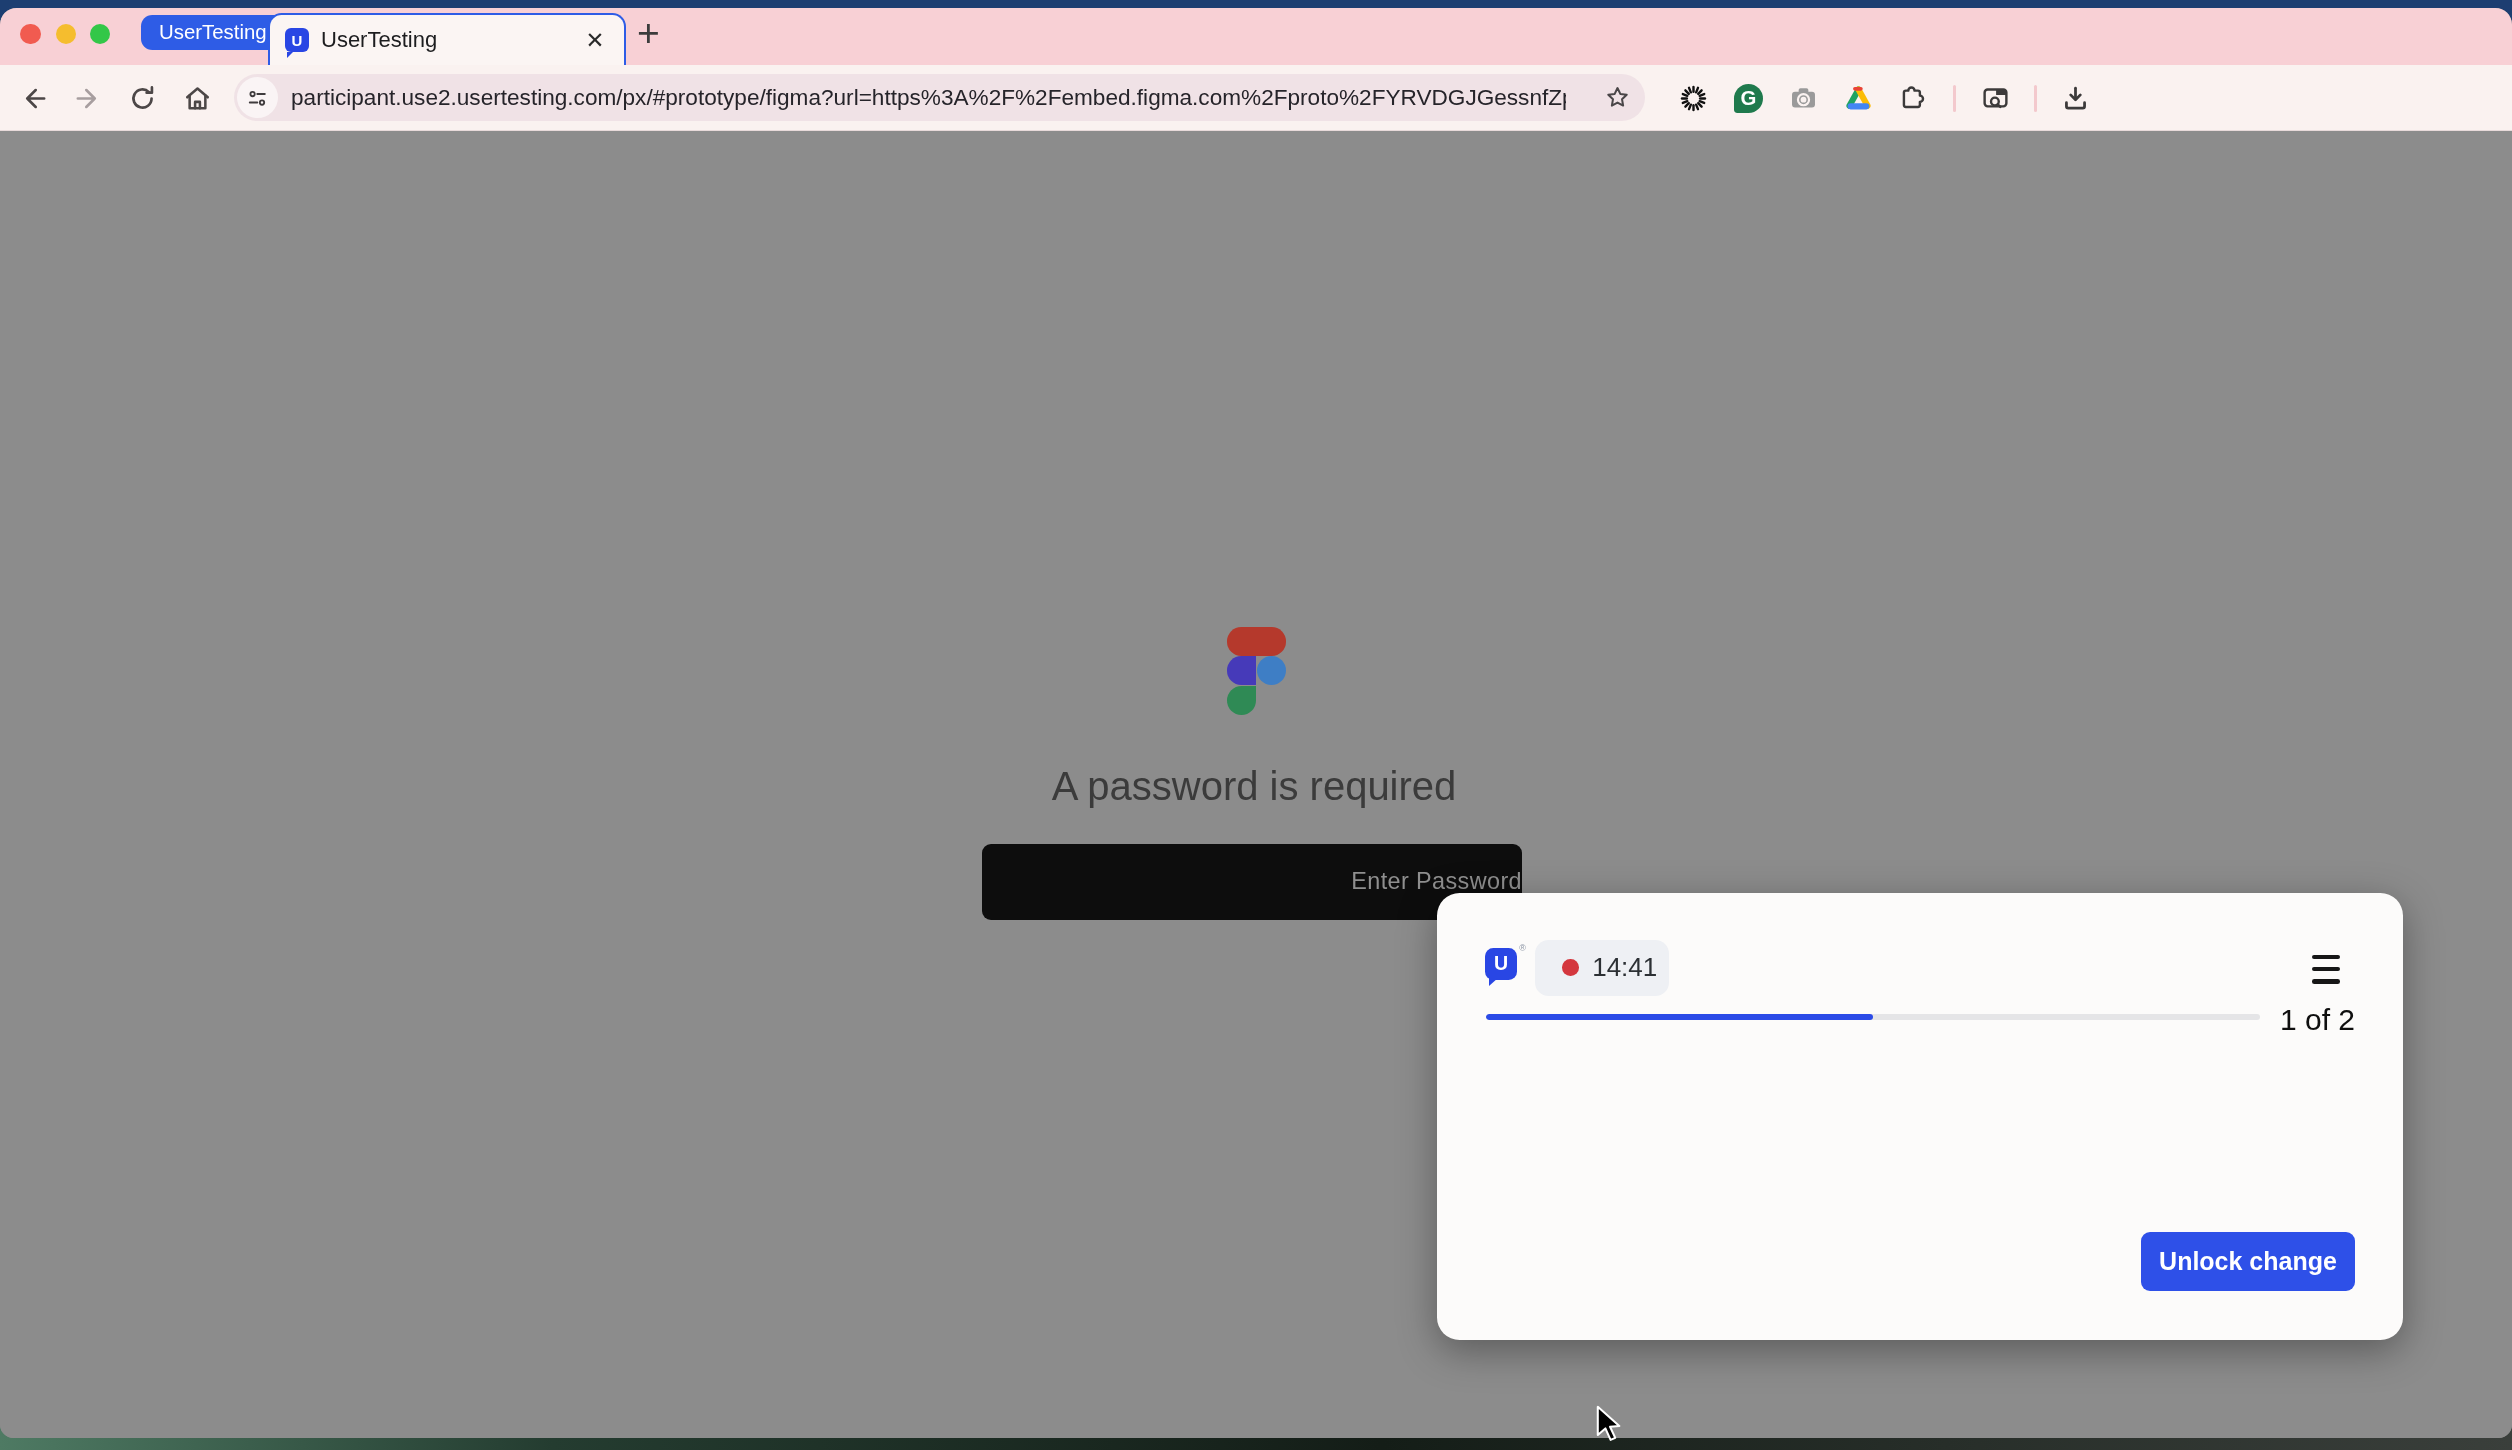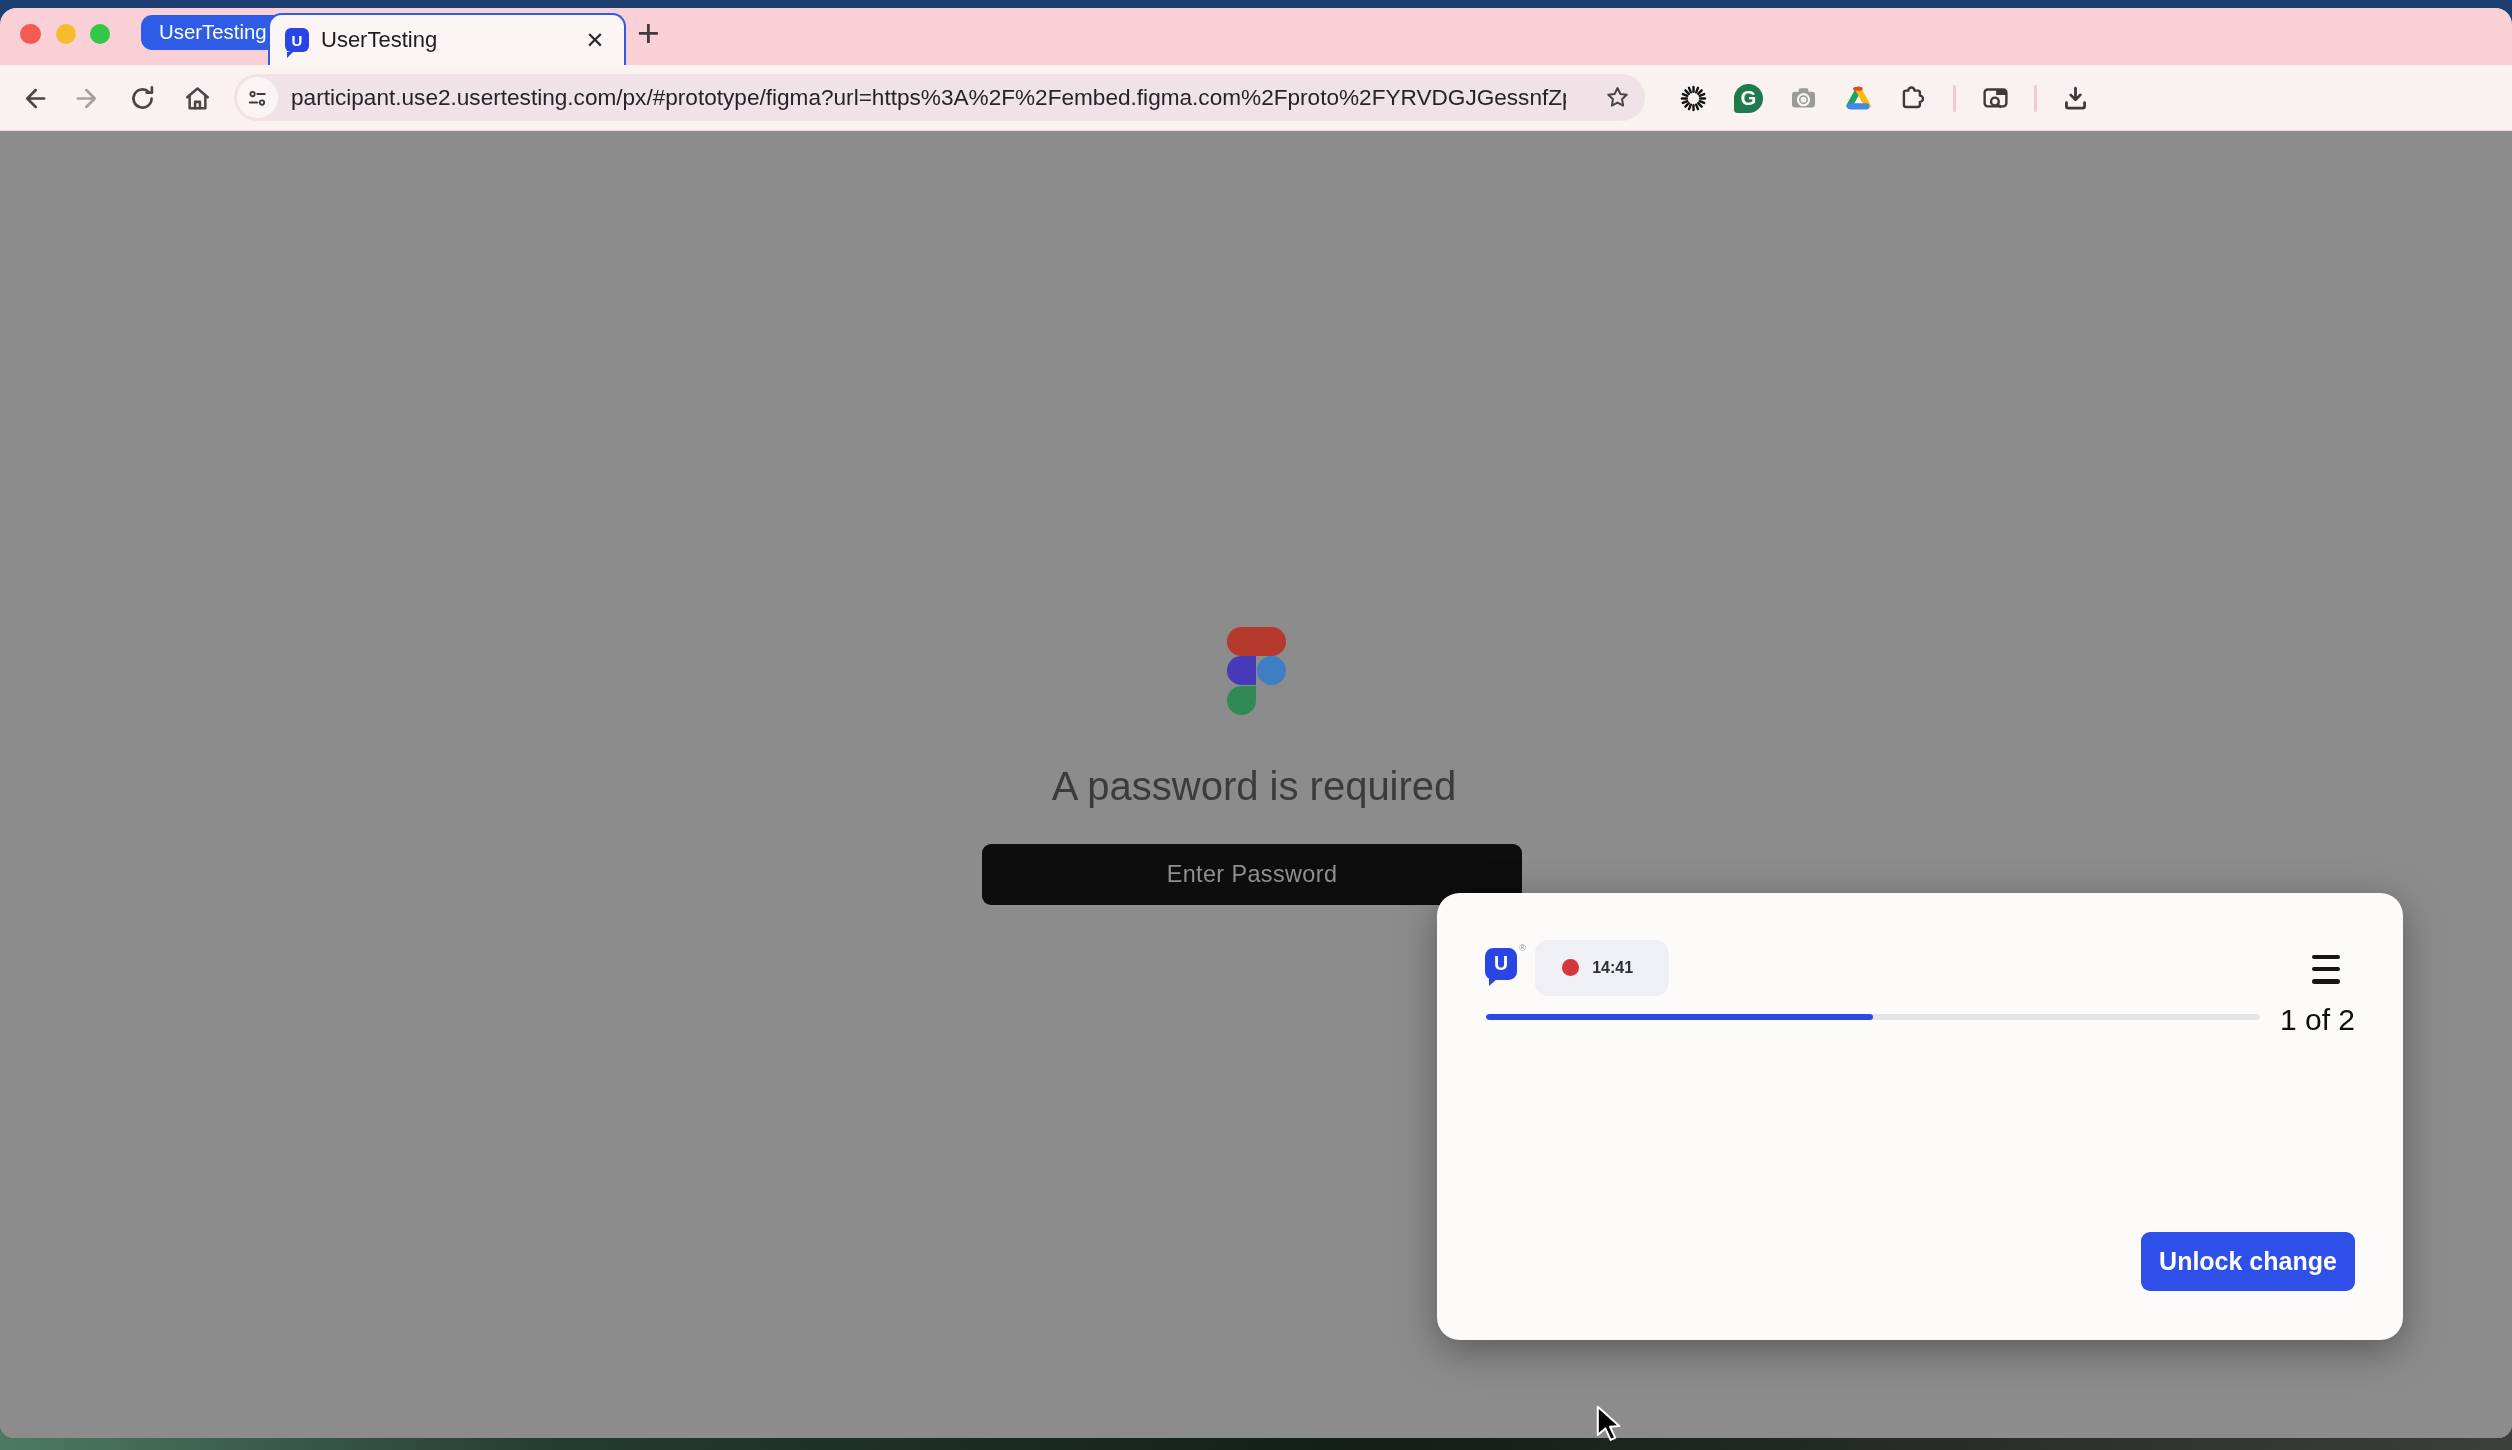--- a/index.html
+++ b/index.html
@@ -68,33 +68,33 @@
 
   .figma-logo { position:absolute; left:1227px; top:495px; width:59px; height:87px; }
   .fl { position:absolute; width:29px; height:29px; }
   .fl-red { left:0; top:0; width:59px; border-radius:14.3px; background:#b5392c; }
   .fl-purple { left:0; top:29px; border-radius:14.3px 0 0 14.3px; background:#463ab9; }
   .fl-blue { left:30px; top:29px; border-radius:50%; background:#3e7ec5; }
   .fl-green { left:0; top:59px; border-radius:50% 0 50% 50%; background:#2f8a55; }
 
   .page-heading { position:absolute; left:877px; top:632px; width:754px;
     text-align:center; font-size:40px; color:#3b3b3b; }
-  .password-field { position:absolute; left:982px; top:712px; width:540px; height:61px;
+  .password-field { position:absolute; left:982px; top:712px; width:540px; height:76px;
     background:#0d0d0d; border-radius:9px; color:#8f8f8f; font-size:23.4px;
-    display:flex; align-items:center; justify-content:center; letter-spacing:0.4px; }
+    display:flex; align-items:center; justify-content:flex-end; letter-spacing:0.4px; }
 
   
   .widget { position:absolute; left:1437px; top:761px; width:966px; height:447px;
     background:#fcfbfa; border-radius:22.6px; box-shadow:0 10.6px 38px rgba(0,0,0,0.35); }
   .w-logo { position:absolute; left:48px; top:55px; width:32px; height:32px; border-radius:8.3px; }
   .w-logo .u { font-size:19.6px; }
   .timer-pill { position:absolute; left:98px; top:47px; width:134px; height:56px;
     background:#eef0f4; border-radius:13.6px; display:flex; align-items:center; }
   .rec-dot { width:16.6px; height:16.6px; border-radius:50%; background:#d4373e; margin-left:27px; }
-  .timer-text { font-size:16px; color:#2c3034; font-weight:700; margin-left:13.6px; }
+  .timer-text { font-size:26px; color:#2c3034; font-weight:400; margin-left:13.6px; }
   .hamburger { position:absolute; left:875px; top:62px; width:28px; height:29px;
     display:flex; flex-direction:column; justify-content:space-between; }
   .hamburger span { display:block; height:4.5px; border-radius:2.3px; background:#161616; }
   .progress-track { position:absolute; left:49px; top:121px; width:774px; height:6.8px;
     background:#e5e5e7; border-radius:3.8px; overflow:hidden; }
   .progress-fill { height:100%; background:#2b4be7; border-radius:3.8px; }
   .progress-label { position:absolute; right:48px; top:110px; font-size:30px; color:#0f0f0f; }
 
   .alert { position:absolute; left:48px; top:165px; width:869px; height:125px;
     background:#ccd4f8; border:1.5px solid #4a5ed8; border-radius:7.5px; }

